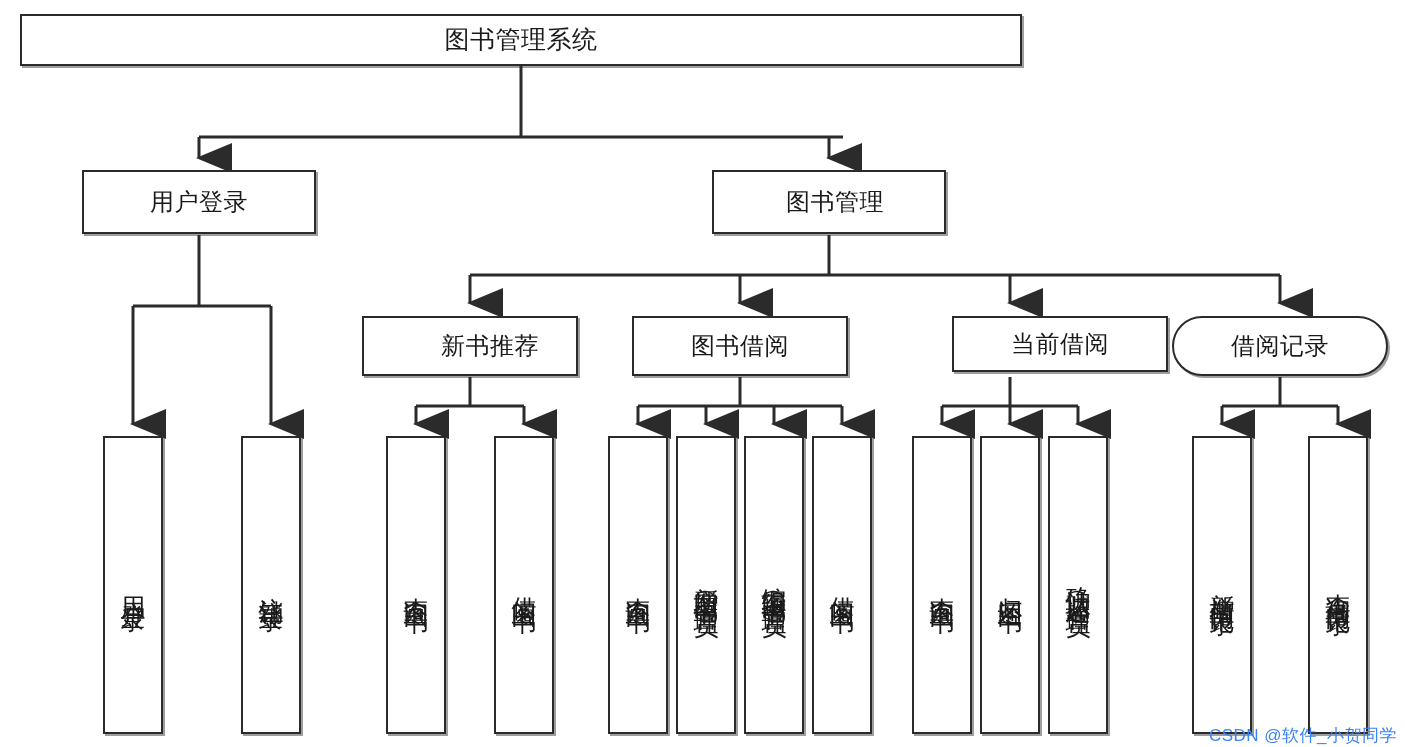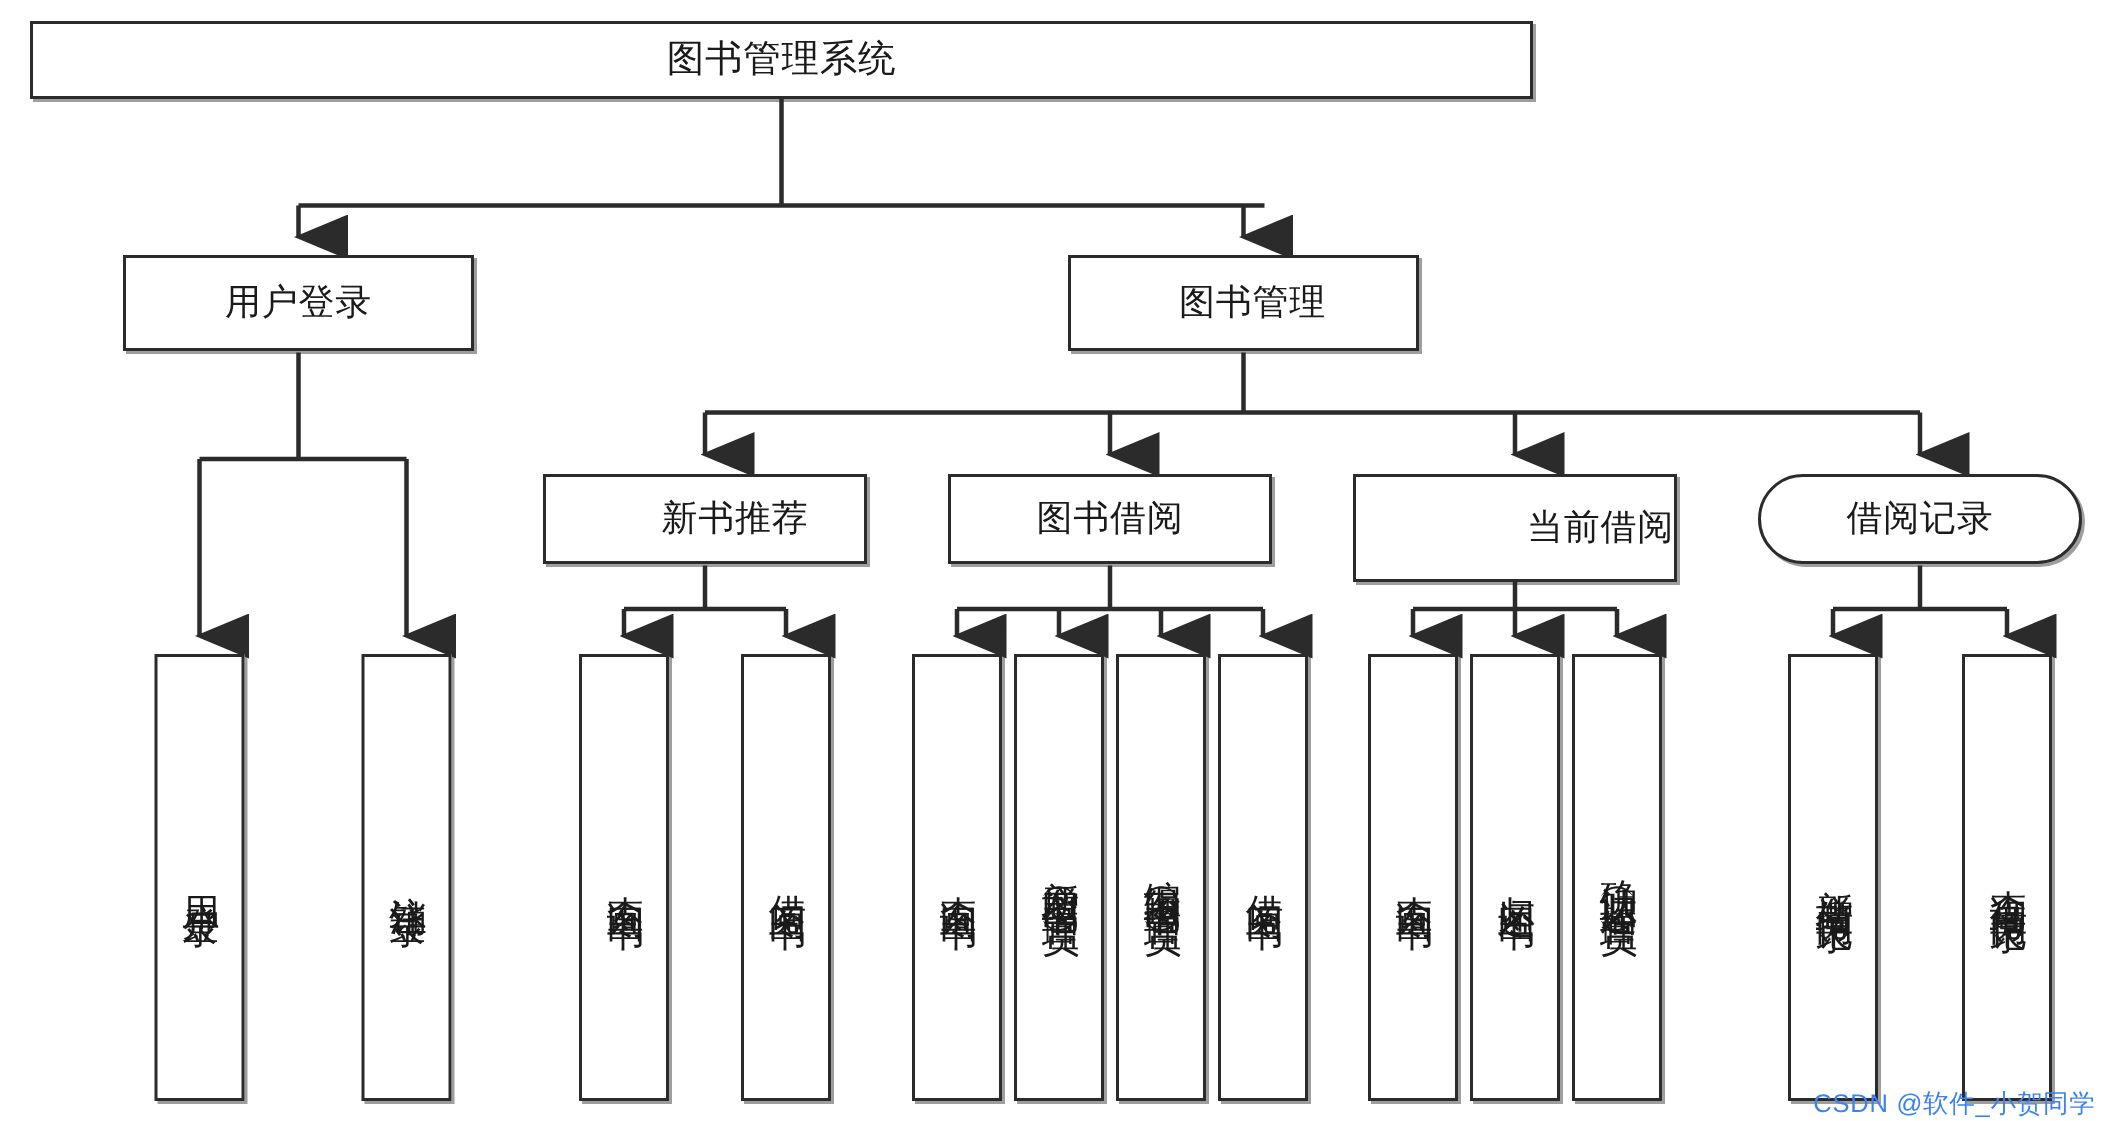--- a/index.html
+++ b/index.html
@@ -140,21 +140,21 @@
   </div>
 
   <div class="node horiz" style="left:362px; top:316px; width:216px; height:60px;padding-left:40px;">
     <span class="label">新书推荐</span>
   </div>
 
   <div class="node horiz" style="left:632px; top:316px; width:216px; height:60px;">
     <span class="label">图书借阅</span>
   </div>
 
-  <div class="node horiz" style="left:902px; top:316px; width:216px; height:72px;justify-content:flex-end;">
+  <div class="node horiz" style="left:952px; top:316px; width:216px; height:56px;">
     <span class="label">当前借阅</span>
   </div>
 
   <div class="node horiz" style="left:1172px; top:316px; width:216px; height:60px;border-radius:30px;">
     <span class="label">借阅记录</span>
   </div>
 
   <div class="node vert" style="left:103px; top:436px; width:60px; height:298px;">
     <span class="label">用户登录</span>
   </div>

